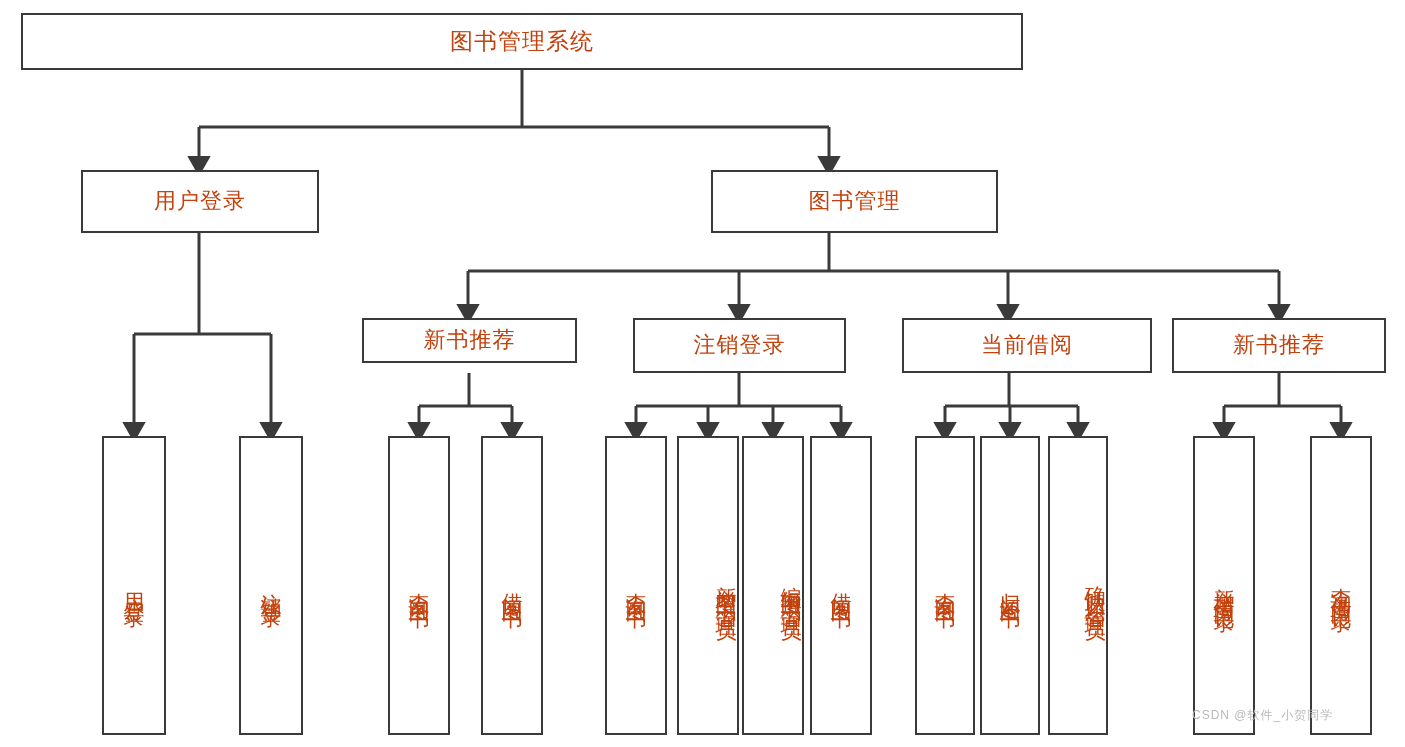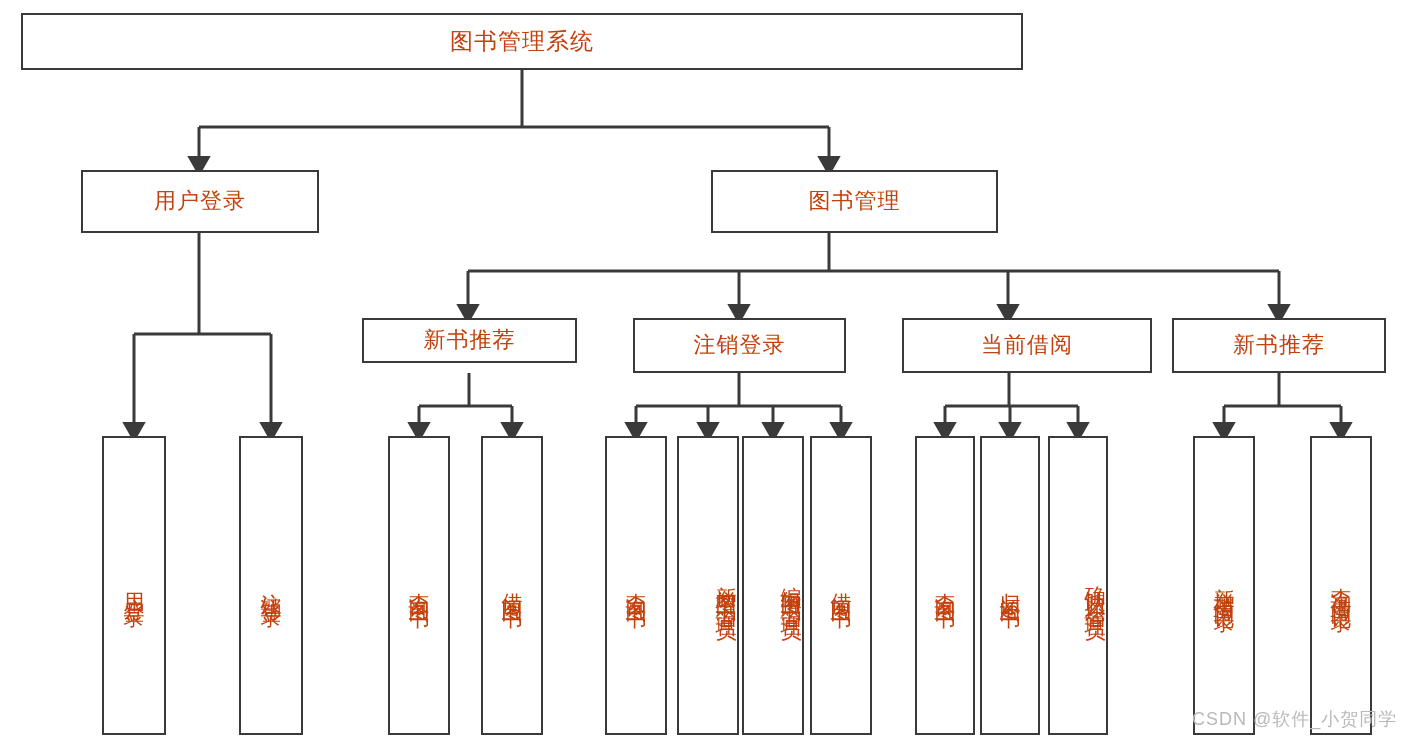--- a/index.html
+++ b/index.html
@@ -55,21 +55,21 @@
   }
   .node.vertical.centered {
     align-items: center;
     padding-top: 0;
   }
   .node.vertical span {
     display: block;
   }
   .watermark {
     position: absolute;
-    font-size: 18px;
+    font-size: 12px;
     color: #b9b9b9;
     letter-spacing: 1px;
     white-space: nowrap;
     user-select: none;
   }
 </style>
 </head>
 <body>
 
 <div id="canvas">

